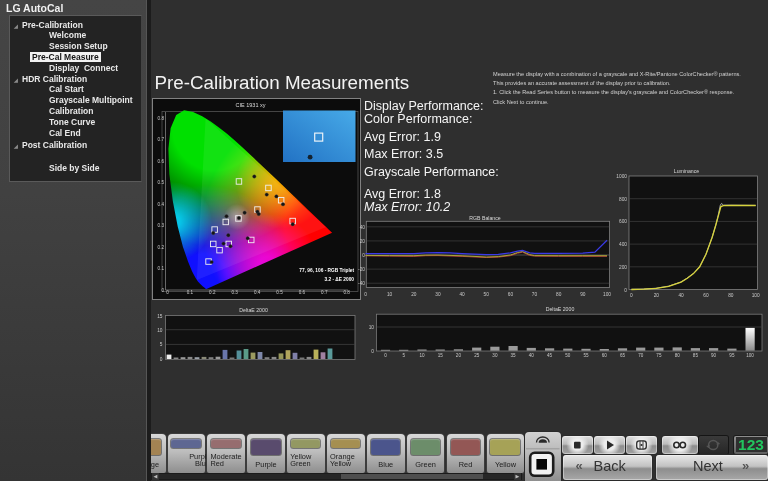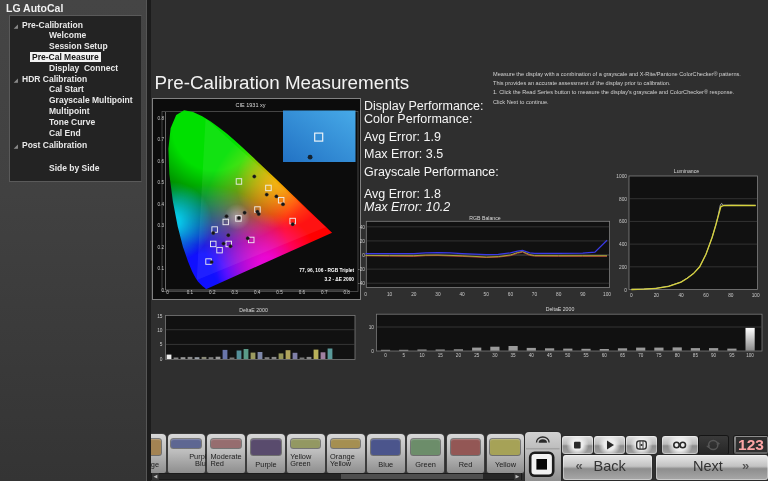--- a/index.html
+++ b/index.html
@@ -46,21 +46,21 @@
   <div class="tnode thead" style="top:3.5px;"><span class="arr">◢</span>Pre-Calibration</div>
   <div class="tnode titem" style="top:14.3px;">Welcome</div>
   <div class="tnode titem" style="top:25.1px;">Session Setup</div>
   <div class="tnode" style="top:35.9px;">
       <span class="tsel" style="top:0.5px;">Pre-Cal Measure</span>
     </div>
   <div class="tnode titem" style="top:46.7px;">Display&nbsp; Connect</div>
   <div class="tnode titem" style="top:68.3px;">Cal Start</div>
   <div class="tnode thead" style="top:57.5px;"><span class="arr">◢</span>HDR Calibration</div>
   <div class="tnode titem" style="top:79.1px;">Grayscale Multipoint</div>
-  <div class="tnode titem" style="top:89.9px;">Multipoint</div>
+  <div class="tnode titem" style="top:89.9px;">Calibration</div>
   <div class="tnode titem" style="top:100.7px;">Tone Curve</div>
   <div class="tnode titem" style="top:111.5px;">Cal End</div>
   <div class="tnode thead" style="top:123.5px;"><span class="arr">◢</span>Post Calibration</div>
   <div class="tnode titem" style="top:147.1px;">Side by Side</div>
 </div>
 <div id="sepbar" class="abs"></div>
 <div id="main" class="abs">
 <div id="title" class="abs">Pre-Calibration Measurements</div>
 <div class="dline" style="top:71px;">Measure the display with a combination of a grayscale and X-Rite/Pantone ColorChecker® patterns.</div>
 <div class="dline" style="top:80.2px;">This provides an accurate assessment of the display prior to calibration.</div>
@@ -456,21 +456,21 @@
   <svg width="28.5" height="18">
           <g fill="none" stroke="#565656" stroke-width="1.5">
             <path d="M9.6,9 a4.6,4.6 0 0 1 9.2,0"></path>
             <path d="M18.8,9 a4.6,4.6 0 0 1 -9.2,0"></path>
           </g>
           <path d="M18.8,5.8 l2.4,2.2 l-3.7,0.9 Z" fill="#565656"></path>
           <path d="M9.6,12.2 l-2.4,-2.2 l3.7,-0.9 Z" fill="#565656"></path>
         </svg>
 </div>
 <div class="abs" style="left:583px;top:7.5px;width:34px;height:18px;background:linear-gradient(180deg,#8f8f8f,#5f5f5f);border-radius:2px;box-shadow:0 0 0 1px #1a1a1a;">
-  <div class="abs" style="left:1.5px;top:1.5px;right:1.5px;bottom:1.5px;background:#2f2f2f;color:#fca5a5;font-size:15.5px;font-weight:700;text-align:center;line-height:15px;">123</div>
+  <div class="abs" style="left:1.5px;top:1.5px;right:1.5px;bottom:1.5px;background:#2f2f2f;color:#22c55e;font-size:15.5px;font-weight:700;text-align:center;line-height:15px;">123</div>
 </div>
 
 <div class="gbtn" style="left:411.5px;top:26.5px;width:89.5px;height:25px;color:#333;">
   <span class="abs" style="left:13px;top:3px;font-size:13px;font-weight:700;color:#555;">«</span>
   <span class="abs" style="left:31px;top:3px;font-size:14.5px;">Back</span>
 </div>
 <div class="gbtn" style="left:505px;top:26.5px;width:111.5px;height:25px;color:#333;">
   <span class="abs" style="left:37px;top:3px;font-size:14.5px;">Next</span>
   <span class="abs" style="left:86px;top:3px;font-size:13px;font-weight:700;color:#555;">»</span>
 </div>

